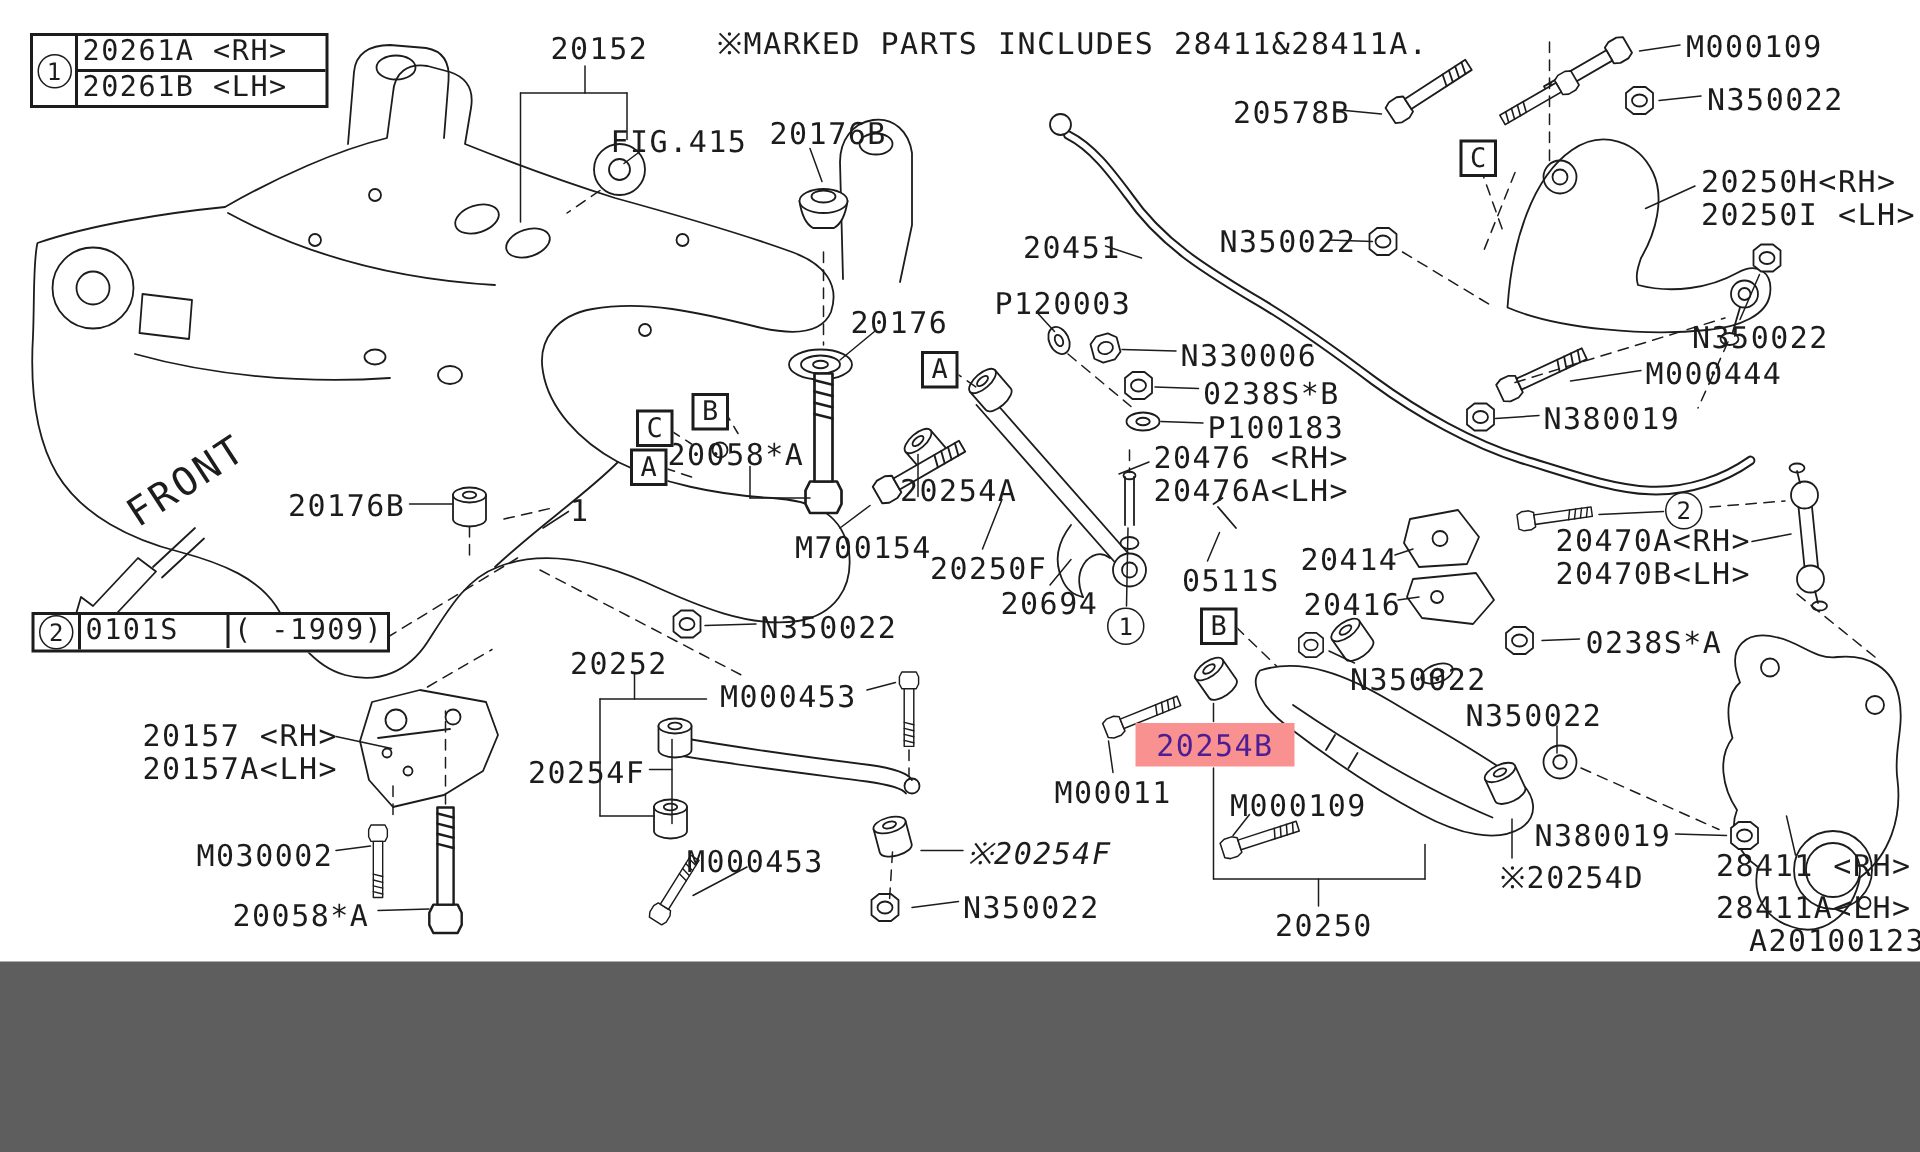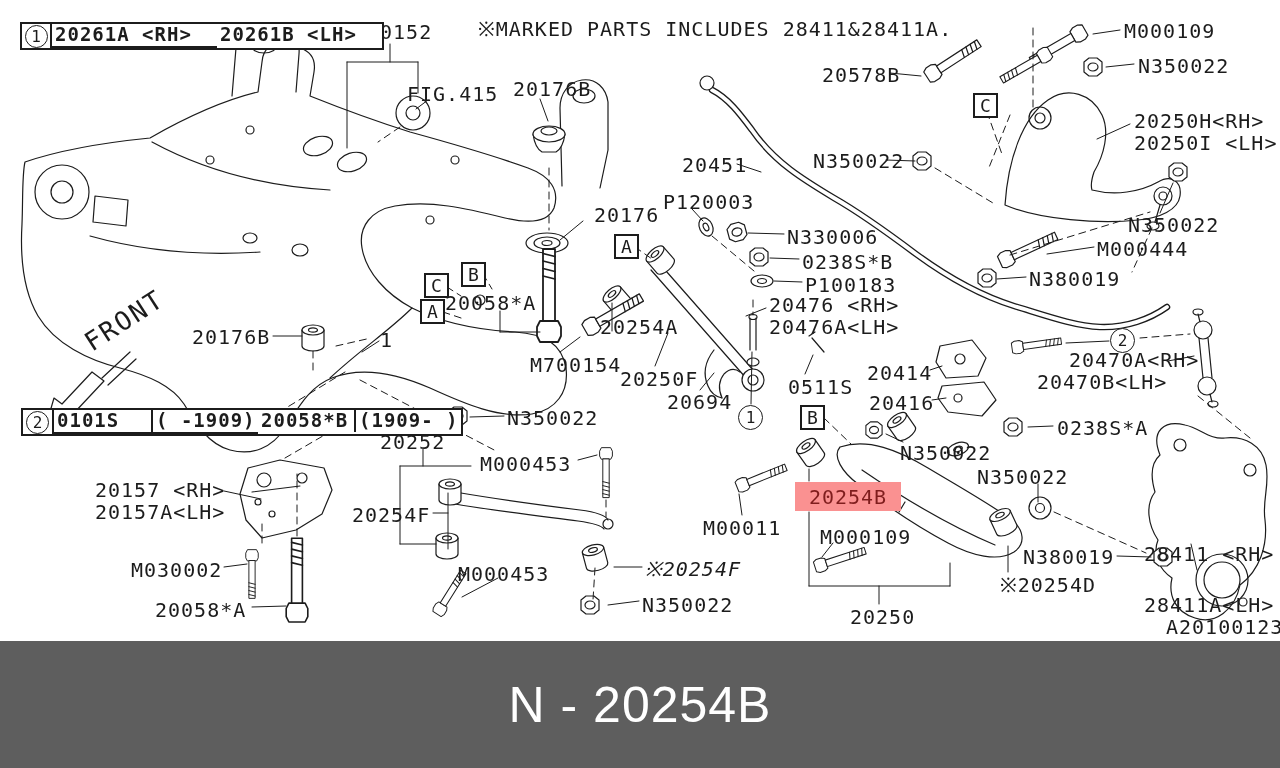--- a/index.html
+++ b/index.html
@@ -17,21 +17,21 @@
   #art text{stroke:none;fill:#1c1c1c;font-family:"DejaVu Sans Mono",monospace;}
   .plabel{position:absolute;font-size:20px;line-height:20px;letter-spacing:1px;
           color:#1c1c1c;white-space:pre;}
   .secbox{position:absolute;width:21px;height:21px;border:2px solid #1c1c1c;background:#fff;
           font-size:18px;display:flex;align-items:center;justify-content:center;color:#1c1c1c;}
   .circmark{position:absolute;width:23px;height:23px;border:1.6px solid #1c1c1c;border-radius:50%;
           background:#fff;font-size:16px;display:flex;align-items:center;justify-content:center;color:#1c1c1c;}
   .circmark.inTable{position:static;width:21px;height:21px;flex:none;}
   .reftable{position:absolute;display:flex;border:2px solid #1c1c1c;background:#fff;}
   .refmarker{display:flex;align-items:center;justify-content:center;border-right:2px solid #1c1c1c;}
-  .refrows{display:flex;font-weight:bold;}
+  .refrows{display:flex;flex-direction:column;}
   .refrow{display:flex;height:22px;border-bottom:2px solid #1c1c1c;}
   .refrow:last-child{border-bottom:none;}
   .refcell{border-right:2px solid #1c1c1c;font-size:19px;line-height:21px;letter-spacing:1px;
            padding-left:3px;white-space:pre;color:#1c1c1c;box-sizing:border-box;}
   .refcell:last-child{border-right:none;}
   .highlight{position:absolute;display:flex;align-items:center;justify-content:center;
            font-size:20px;letter-spacing:1px;white-space:pre;}
   #footer{position:absolute;left:0;top:641px;width:1280px;height:127px;
           display:flex;align-items:center;justify-content:center;gap:78px;
           font-family:"Liberation Sans",sans-serif;font-size:50px;letter-spacing:1px;}
@@ -334,54 +334,54 @@
         <div class="plabel" style="left: 1134px; top: 133px;">20250I &lt;LH&gt;</div>
         <div class="plabel" style="left: 813px; top: 151px;">N350022</div>
         <div class="plabel" style="left: 682px; top: 155px;">20451</div>
         <div class="plabel" style="left: 1128px; top: 215px;">N350022</div>
         <div class="plabel" style="left: 1097px; top: 239px;">M000444</div>
         <div class="plabel" style="left: 663px; top: 192px;">P120003</div>
         <div class="plabel" style="left: 787px; top: 227px;">N330006</div>
         <div class="plabel" style="left: 802px; top: 252px; text-align: center;">0238S*B</div>
         <div class="plabel" style="left: 805px; top: 275px;">P100183</div>
         <div class="plabel" style="left: 1029px; top: 269px;">N380019</div>
-        <div class="plabel" style="left: 594px; top: 205px;">20176</div>
+        <div class="plabel" style="left: 567px; top: 205px;">20176</div>
         <div class="plabel" style="left: 769px; top: 295px;">20476 &lt;RH&gt;</div>
         <div class="plabel" style="left: 769px; top: 317px;">20476A&lt;LH&gt;</div>
         <div class="plabel" style="left: 445px; top: 293px;">20058*A</div>
         <div class="plabel" style="left: 192px; top: 327px;">20176B</div>
         <div class="plabel" style="left: 530px; top: 355px;">M700154</div>
         <div class="plabel" style="left: 600px; top: 317px;">20254A</div>
         <div class="plabel" style="left: 620px; top: 369px;">20250F</div>
         <div class="plabel" style="left: 667px; top: 392px;">20694</div>
         <div class="plabel" style="left: 788px; top: 377px;">0511S</div>
         <div class="plabel" style="left: 867px; top: 363px;">20414</div>
         <div class="plabel" style="left: 869px; top: 393px;">20416</div>
-        <div class="plabel" style="left: 1037px; top: 350px; margin-left: 32px;">20470A&lt;RH&gt;</div>
+        <div class="plabel" style="left: 1037px; top: 350px;">20470A&lt;RH&gt;</div>
         <div class="plabel" style="left: 1037px; top: 372px;">20470B&lt;LH&gt;</div>
         <div class="plabel" style="left: 1057px; top: 418px;">0238S*A</div>
         <div class="plabel" style="left: 900px; top: 443px;">N350022</div>
         <div class="plabel" style="left: 977px; top: 467px;">N350022</div>
         <div class="plabel" style="left: 507px; top: 408px;">N350022</div>
         <div class="plabel" style="left: 380px; top: 432px;">20252</div>
         <div class="plabel" style="left: 480px; top: 454px;">M000453</div>
         <div class="plabel" style="left: 95px; top: 480px;">20157 &lt;RH&gt;</div>
         <div class="plabel" style="left: 95px; top: 502px;">20157A&lt;LH&gt;</div>
         <div class="plabel" style="left: 352px; top: 505px; text-align: right;">20254F</div>
         <div class="plabel" style="left: 131px; top: 560px;">M030002</div>
         <div class="plabel" style="left: 458px; top: 564px;">M000453</div>
         <div class="plabel" style="left: 155px; top: 600px;">20058*A</div>
         <div class="plabel" style="left: 645px; top: 559px; font-style: italic;">※20254F</div>
         <div class="plabel" style="left: 642px; top: 595px;">N350022</div>
         <div class="plabel" style="left: 703px; top: 518px;">M00011</div>
         <div class="plabel" style="left: 820px; top: 527px;">M000109</div>
         <div class="plabel" style="left: 850px; top: 607px;">20250</div>
         <div class="plabel" style="left: 960px; top: 575px; margin-left: 40px;">※20254D</div>
         <div class="plabel" style="left: 1023px; top: 547px;">N380019</div>
-        <div class="plabel" style="left: 1144px; top: 544px; text-align: right;">28411 &lt;RH&gt;</div>
+        <div class="plabel" style="left: 1144px; top: 567px; text-align: right;">28411 &lt;RH&gt;</div>
         <div class="plabel" style="left: 1144px; top: 595px;">28411A&lt;LH&gt;</div>
         <div class="plabel" style="left: 1146px; top: 617px; margin-left: 20px;">A201001239</div>
         <div class="plabel" style="left: 380px; top: 330px;">1</div>
         <div class="plabel" style="left: 478px; top: 19px;">※MARKED PARTS INCLUDES 28411&amp;28411A.</div>
         <div class="secbox" style="left: 420px; top: 299px;">A</div>
         <div class="secbox" style="left: 461px; top: 262px;">B</div>
         <div class="secbox" style="left: 424px; top: 273px;">C</div>
         <div class="secbox" style="left: 614px; top: 234px;">A</div>
         <div class="secbox" style="left: 800px; top: 405px;">B</div>
         <div class="secbox" style="left: 973px; top: 93px;">C</div>
@@ -402,26 +402,21 @@
         </div>
         <div class="reftable" style="left: 21px; top: 408px;">
           <div class="refmarker" style="width: 29px;">
             <div class="circmark inTable">2</div>
           </div>
           <div class="refrows">
             <div class="refrow">
               <div class="refcell" style="width: 99px;">0101S</div>
               <div class="refcell" style="width: 105px;">( -1909)</div>
             </div>
-            <div class="refrow">
-              <div class="refcell" style="width: 98px;">20058*B</div>
-              <div class="refcell" style="width: 105px;">(1909- )</div>
-            </div>
           </div>
         </div>
-        <div class="highlight" style="left: 757px; top: 482px; width: 106px; height: 29px; background: rgb(250, 145, 145); color: #7f1d1d; margin-left: 38px;">20254B</div>
+        <div class="highlight" style="left: 757px; top: 482px; width: 106px; height: 29px; background: rgb(250, 145, 145); color: #4c1d95;">20254B</div>
       </div>
   </div>
 
   <div id="footer" style="background: rgb(94, 94, 94); color: rgb(255, 255, 255);">
-    <span>N - 20254B</span>
   </div>
 </div>
 
 </body></html>

